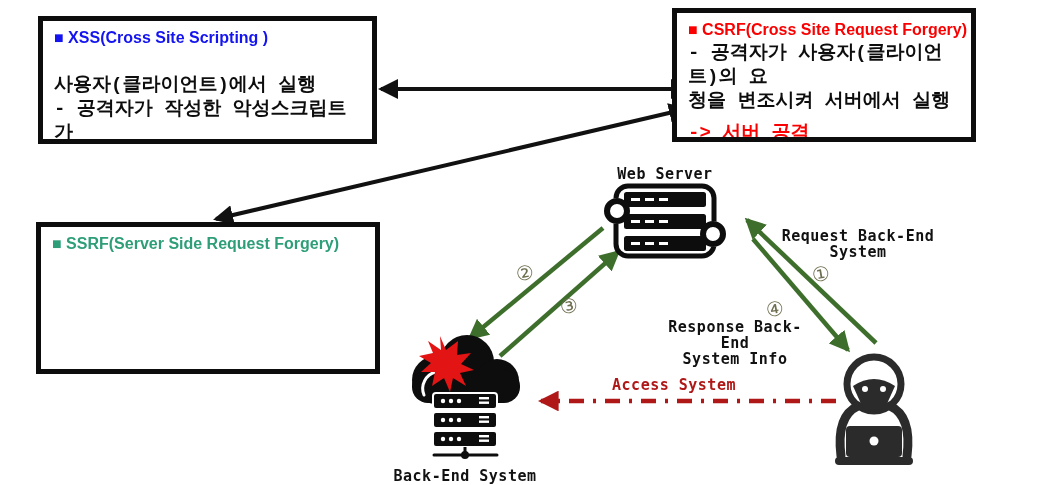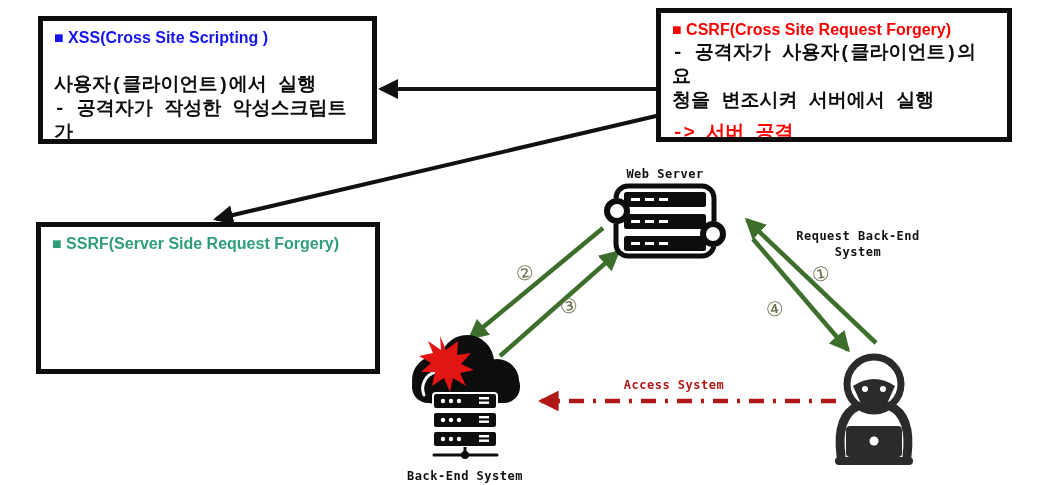--- a/index.html
+++ b/index.html
@@ -6,31 +6,31 @@
   #canvas{position:relative;width:1058px;height:485px;background:#fff;overflow:hidden;
           font-family:"Liberation Sans","DejaVu Sans",sans-serif;}
   svg{position:absolute;left:0;top:0;}
 
   .box{position:absolute;box-sizing:border-box;background:#fff;
        border:5px solid var(--box-border,#0d0d0d);padding:7px 11px;font-weight:bold;overflow:hidden;}
   .box-title{font-size:16px;line-height:1.3;white-space:nowrap;}
   .box-body{font-size:19px;line-height:1.27;font-family:Liberation Mono, monospace;}
   .xss-box{left:38px;top:16px;width:339px;height:128px;}
   .xss-box .box-body{margin-top:24px;}
-  .csrf-box{left:656px;top:8px;width:356px;height:134px;}
+  .csrf-box{left:672px;top:8px;width:304px;height:134px;}
   .csrf-box .conclusion{margin-top:8px;}
   .ssrf-box{left:36px;top:222px;width:344px;height:152px;}
 
   .blue{color:var(--xss-accent,#1414f0);}
   .red{color:var(--csrf-accent,#fa0000);}
   .green{color:var(--ssrf-accent,#2e9e79);}
   .black{color:#0d0d0d;}
 
   .monolabel{position:absolute;font-family:"DejaVu Sans Mono",monospace;font-weight:bold;
-             font-size:12px;line-height:16px;color:#111;text-align:center;letter-spacing:.5px;}
+             font-size:15px;line-height:16px;color:#111;text-align:center;letter-spacing:.5px;}
   .lbl-webserver{left:605px;top:166px;width:120px;}
   .lbl-backend{left:385px;top:457px;width:160px;margin-top:11px;}
   .lbl-request{left:778px;top:228px;width:160px;}
   .lbl-response{left:655px;top:319px;width:160px;}
   .lbl-denied{left:594px;top:377px;width:160px;color:var(--denied-red,#b01818);}
 
   .stepnum{position:absolute;font-family:"DejaVu Sans",sans-serif;font-size:20px;
            color:var(--step-number-olive,#6e6e50);transform:rotate(-10deg);}
   .step1{left:812px;top:262px;}
   .step2{left:516px;top:261px;}
@@ -157,20 +157,24 @@
   <div class="box ssrf-box">
     <div class="box-title green">■ SSRF(Server Side Request Forgery)</div>
   </div>
 
   <div class="monolabel lbl-webserver">Web Server</div>
   <div class="monolabel lbl-backend">Back-End System</div>
   <div class="monolabel lbl-request">
     <div>Request Back-End</div>
     <div>System</div>
   </div>
+  <div class="monolabel lbl-response">
+    <div>Response Back-End</div>
+    <div>System Info</div>
+  </div>
   <div class="monolabel lbl-denied">Access System</div>
 
   <span class="stepnum step1">①</span>
   <span class="stepnum step2">②</span>
   <span class="stepnum step3">③</span>
   <span class="stepnum step4">④</span>
 
 </div>
 
 </body></html>

